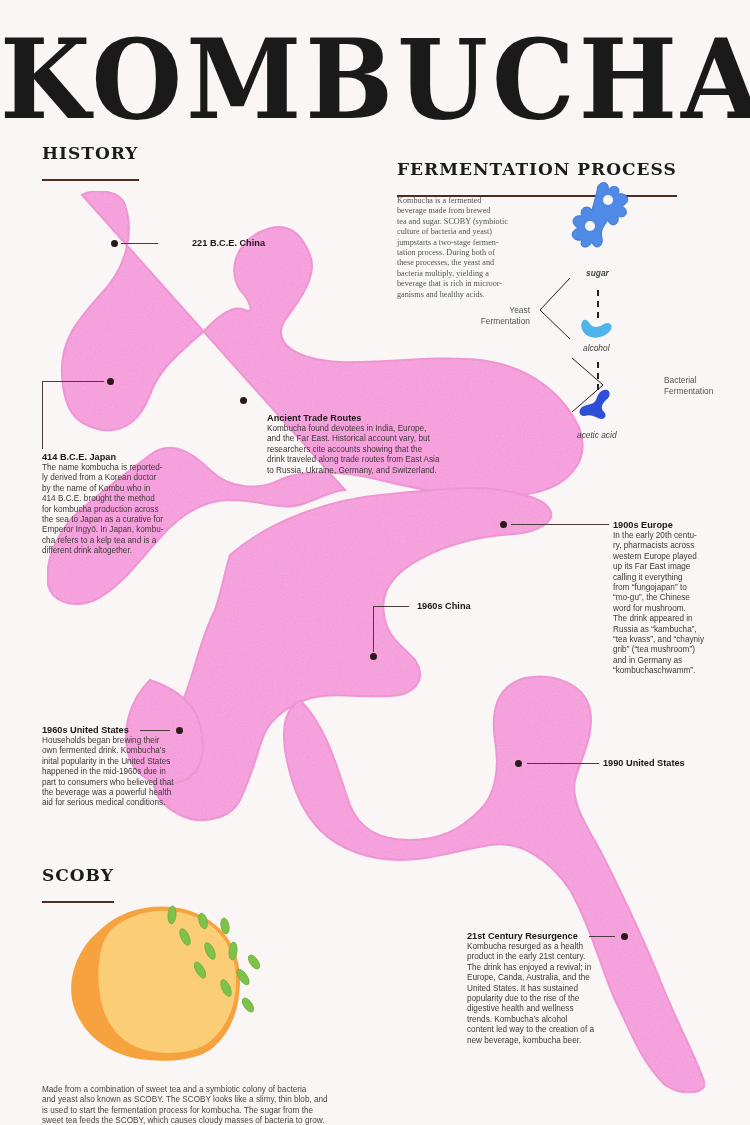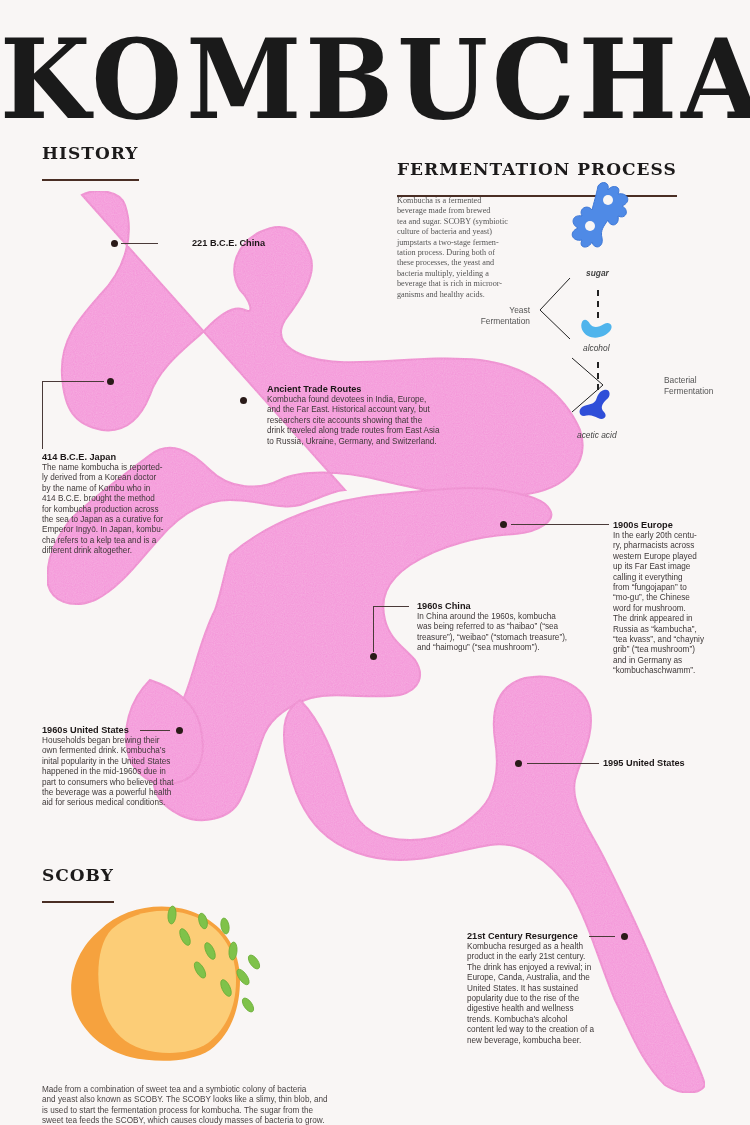--- a/index.html
+++ b/index.html
@@ -122,21 +122,21 @@
 by the name of Kombu who in
 414 B.C.E. brought the method
 for kombucha production across
 the sea to Japan as a curative for
 Emperor Ingyō. In Japan, kombu-
 cha refers to a kelp tea and is a
 different drink altogether.</div>
 </div>
 
 <div class="dot" style="left:240px; top:397px;"></div>
-<div class="entry" style="left:267px; top:384px; width:220px;">
+<div class="entry" style="left:267px; top:413px; width:220px;">
   <div class="h">Ancient Trade Routes</div>
   <div class="b">Kombucha found devotees in India, Europe,
 and the Far East. Historical account vary, but
 researchers cite accounts showing that the
 drink traveled along trade routes from East Asia
 to Russia, Ukraine, Germany, and Switzerland.</div>
 </div>
 
 <div class="dot" style="left:500px; top:521px;"></div>
 <div class="hline" style="left:511px; top:524px; width:98px;"></div>
@@ -156,43 +156,39 @@
 grib” (“tea mushroom”)
 and in Germany as
 “kombuchaschwamm”.</div>
 </div>
 
 <div class="dot" style="left:370px; top:653px;"></div>
 <div class="vline" style="left:373px; top:606px; height:46px;"></div>
 <div class="hline" style="left:373px; top:606px; width:36px;"></div>
 <div class="entry" style="left:417px; top:601px; width:200px;">
   <div class="h">1960s China</div>
-  <div class="b">In China around the 1960s, kombucha
-was being referred to as “haibao” (“sea
-treasure”), “weibao” (“stomach treasure”),
-and “haimogu” (“sea mushroom”).</div>
 </div>
 
 <div class="dot" style="left:176px; top:727px;"></div>
 <div class="hline" style="left:140px; top:730px; width:30px;"></div>
 <div class="entry" style="left:42px; top:725px; width:180px;">
   <div class="h">1960s United States</div>
   <div class="b">Households began brewing their
 own fermented drink. Kombucha’s
 inital popularity in the United States
 happened in the mid-1960s due in
 part to consumers who believed that
 the beverage was a powerful health
 aid for serious medical conditions.</div>
 </div>
 
 <div class="dot" style="left:515px; top:760px;"></div>
 <div class="hline" style="left:527px; top:763px; width:72px;"></div>
 <div class="entry" style="left:603px; top:758px; width:140px;">
-  <div class="h">1995 United States</div>
+  <div class="h">1990 United States</div>
 </div>
 
 <div class="dot" style="left:621px; top:933px;"></div>
 <div class="hline" style="left:589px; top:936px; width:26px;"></div>
 <div class="entry" style="left:467px; top:931px; width:150px;">
   <div class="h">21st Century Resurgence</div>
   <div class="b">Kombucha resurged as a health
 product in the early 21st century.
 The drink has enjoyed a revival; in
 Europe, Canda, Australia, and the

